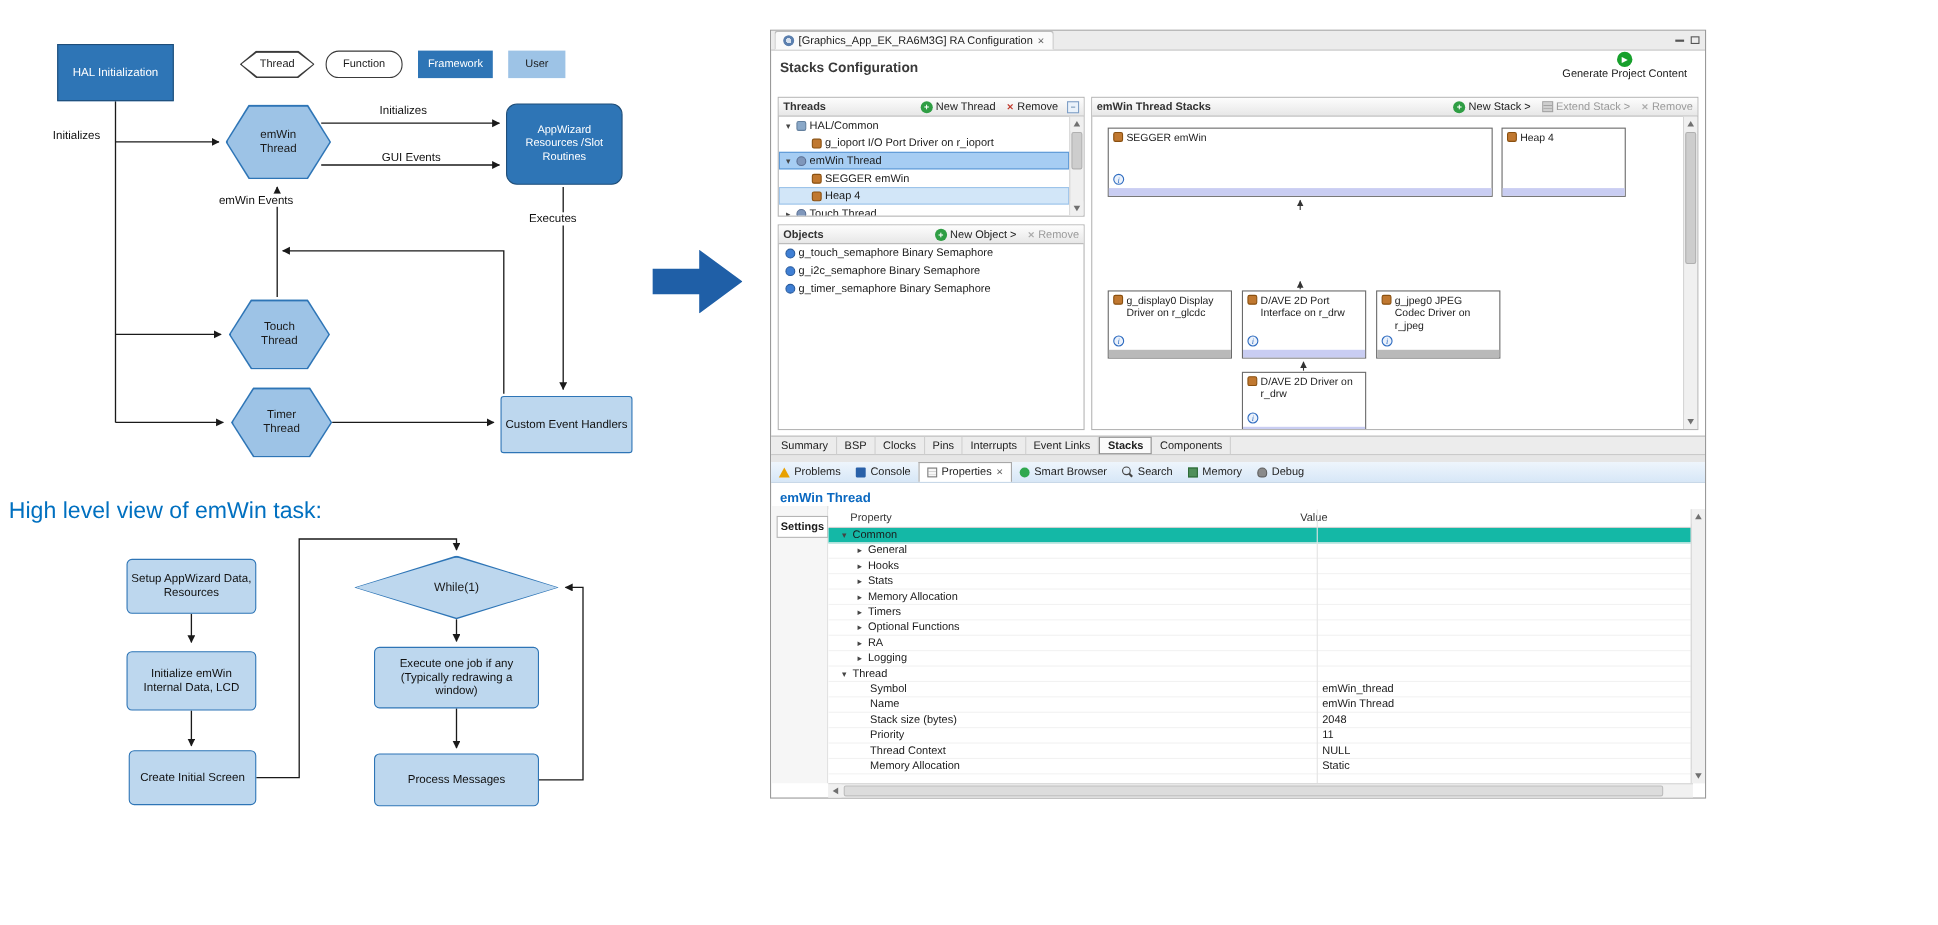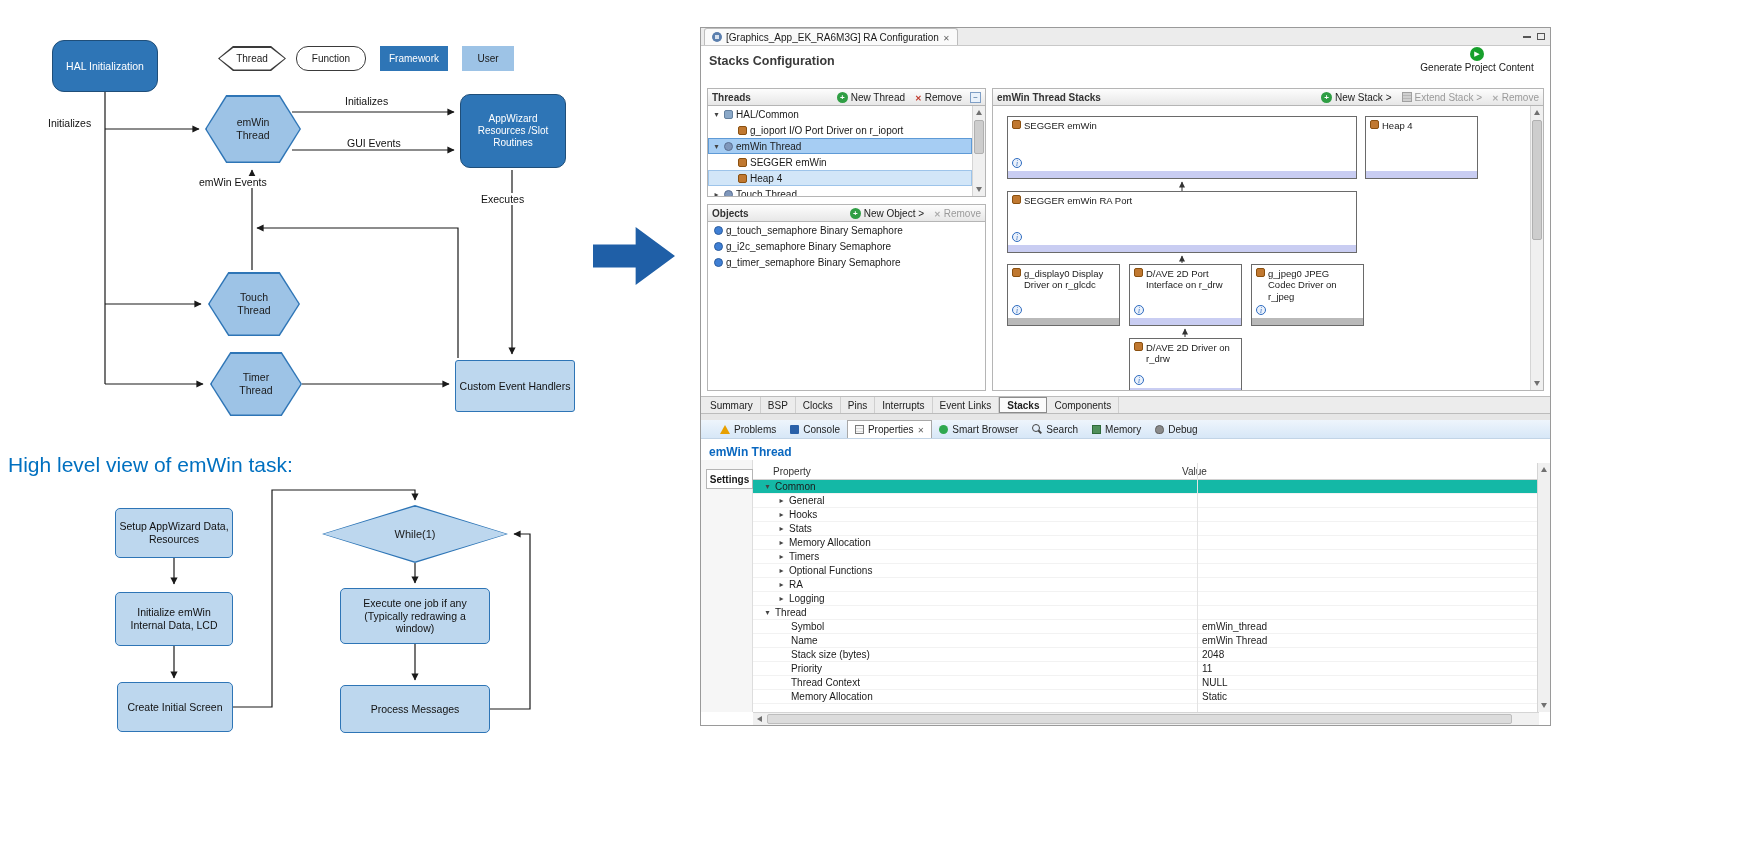--- a/index.html
+++ b/index.html
@@ -3,21 +3,21 @@
 <meta charset="utf-8">
 <style>
   *{box-sizing:border-box;margin:0;padding:0}
   html,body{width:1762px;height:841px;background:#fff;overflow:hidden;
     font-family:"Liberation Sans",sans-serif;color:#1a1a1a}
   .abs{position:absolute}
   
   .heading{position:absolute;font-size:21px;color:#0070C0}
   .node{position:absolute;display:flex;align-items:center;justify-content:center;
     text-align:center;line-height:1.2;font-size:10.5px}
-  .rr-dark{background:#2E75B6;border:1px solid #1F4E79;border-radius:12px;color:#fff}
+  .rr-dark{background:#2E75B6;border:1px solid #1F4E79;border-radius:0;color:#fff}
   .rr-light{background:#BDD7EE;border:1px solid #2E75B6;border-radius:5px;color:#111}
   .hex{position:absolute;clip-path:polygon(22% 0,78% 0,100% 50%,78% 100%,22% 100%,0 50%);
     background:#2E75B6;display:flex}
   .hex .in{position:absolute;inset:1.5px;clip-path:polygon(22% 0,78% 0,100% 50%,78% 100%,22% 100%,0 50%);
     background:#9DC3E6;display:flex;align-items:center;justify-content:center;text-align:center;
     font-size:10.5px;line-height:1.2;padding:0 24px}
   .hex.small .in{padding:0 10px;background:#fff;font-size:10px}
   .hex.small{background:#3a3a3a}
   .dia{position:absolute;clip-path:polygon(50% 0,100% 50%,50% 100%,0 50%);background:#2E75B6}
   .dia .in{position:absolute;inset:1.5px;clip-path:polygon(50% 0,100% 50%,50% 100%,0 50%);
@@ -89,21 +89,21 @@
   .lav{background:#c9cdf2}.gry{background:#b9b9b9}
   
   .mtabs{position:absolute;left:0;top:368px;right:0;height:18px;background:#ececec;
     border-top:1px solid #bcbcbc;border-bottom:1px solid #bcbcbc;display:flex;align-items:stretch;padding-left:2px}
   .mtab{display:flex;align-items:center;padding:0 7px;border-right:1px solid #cfcfcf;color:#222}
   .mtab.active{background:#fbfbfb;border:1px solid #8c8c8c;font-weight:bold}
   .sash{position:absolute;left:0;top:386px;right:0;height:6px;background:#e6e6e6}
   
   .vtabs{position:absolute;left:0;top:392px;right:0;height:19px;
     background:linear-gradient(#eef5fc,#d7e7f7);border-bottom:1px solid #c2d4e6;
-    display:flex;align-items:stretch;padding-left:12px}
+    display:flex;align-items:stretch;padding-left:0}
   .vtab{display:flex;align-items:center;gap:4px;padding:0 7px;color:#222}
   .vtab.active{background:#fff;border:1px solid #a8a8a8;border-bottom:none}
   .ti{display:inline-block;flex:0 0 auto}
   .ti-problems{width:0;height:0;border-left:5px solid transparent;border-right:5px solid transparent;border-bottom:9px solid #e8a000}
   .ti-console{width:9px;height:9px;background:#2960a8;border-radius:1px}
   .ti-properties{width:9px;height:9px;border:1px solid #7a7a7a;background:repeating-linear-gradient(#f7f7f7,#f7f7f7 2px,#bdbdbd 3px)}
   .ti-smart-browser{width:9px;height:9px;border-radius:50%;background:#2fa84f}
   .ti-search{position:relative;width:10px;height:10px}
   .ti-search::before{content:"";position:absolute;left:0;top:0;width:6px;height:6px;border:1.5px solid #444;border-radius:50%}
   .ti-search::after{content:"";position:absolute;left:6px;top:7px;width:4px;height:1.5px;background:#444;transform:rotate(45deg)}
@@ -381,28 +381,20 @@
         <span class="sb-info"></span>
         <div class="sb-strip lav"></div>
       </div>
       <div class="stackbox" style="left:372px;top:10px;width:113px;height:63px">
         <div class="sb-title">
             <span class="i-chip"></span>
             <span>Heap 4</span>
           </div>
         <div class="sb-strip lav"></div>
       </div>
-      <div class="stackbox" style="left:14px;top:85px;width:350px;height:62px">
-        <div class="sb-title">
-            <span class="i-chip"></span>
-            <span>SEGGER emWin RA Port</span>
-          </div>
-        <span class="sb-info"></span>
-        <div class="sb-strip lav"></div>
-      </div>
       <div class="stackbox" style="left:14px;top:158px;width:113px;height:62px">
         <div class="sb-title">
             <span class="i-chip"></span>
             <span>g_display0 Display Driver on r_glcdc</span>
           </div>
         <span class="sb-info"></span>
         <div class="sb-strip gry"></div>
       </div>
       <div class="stackbox" style="left:136px;top:158px;width:113px;height:62px">
         <div class="sb-title">

